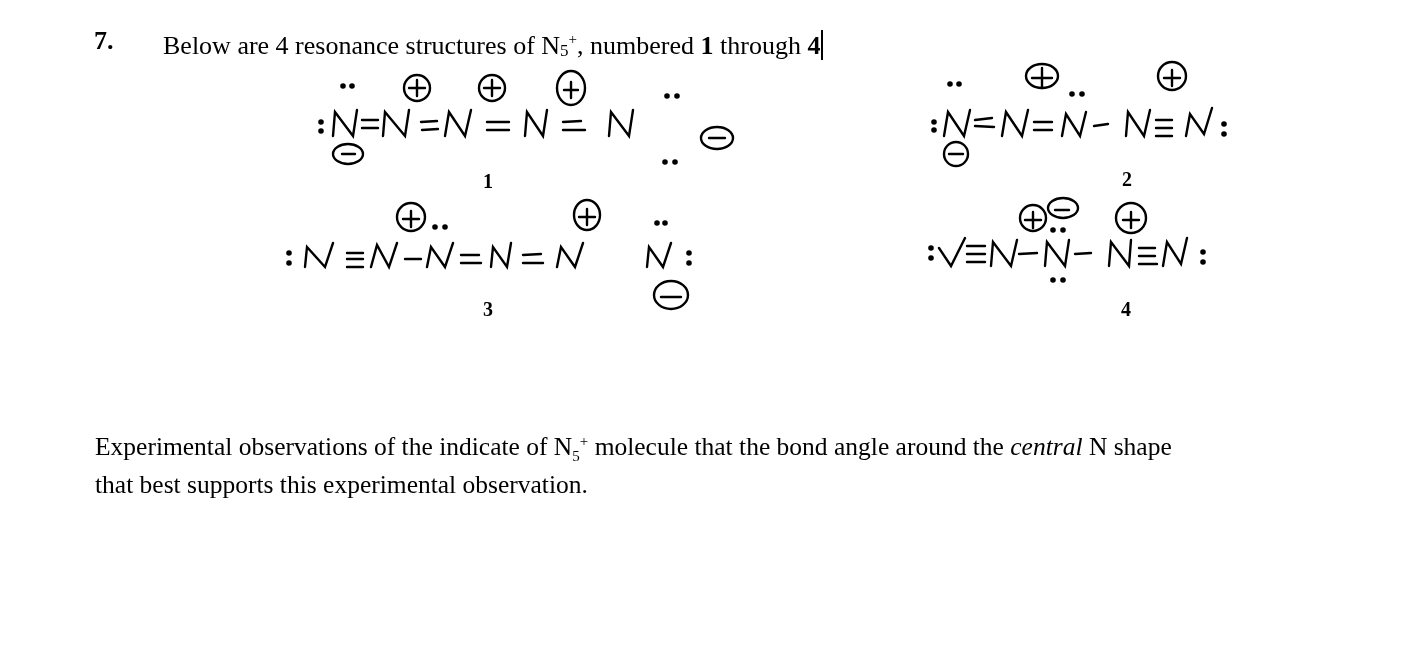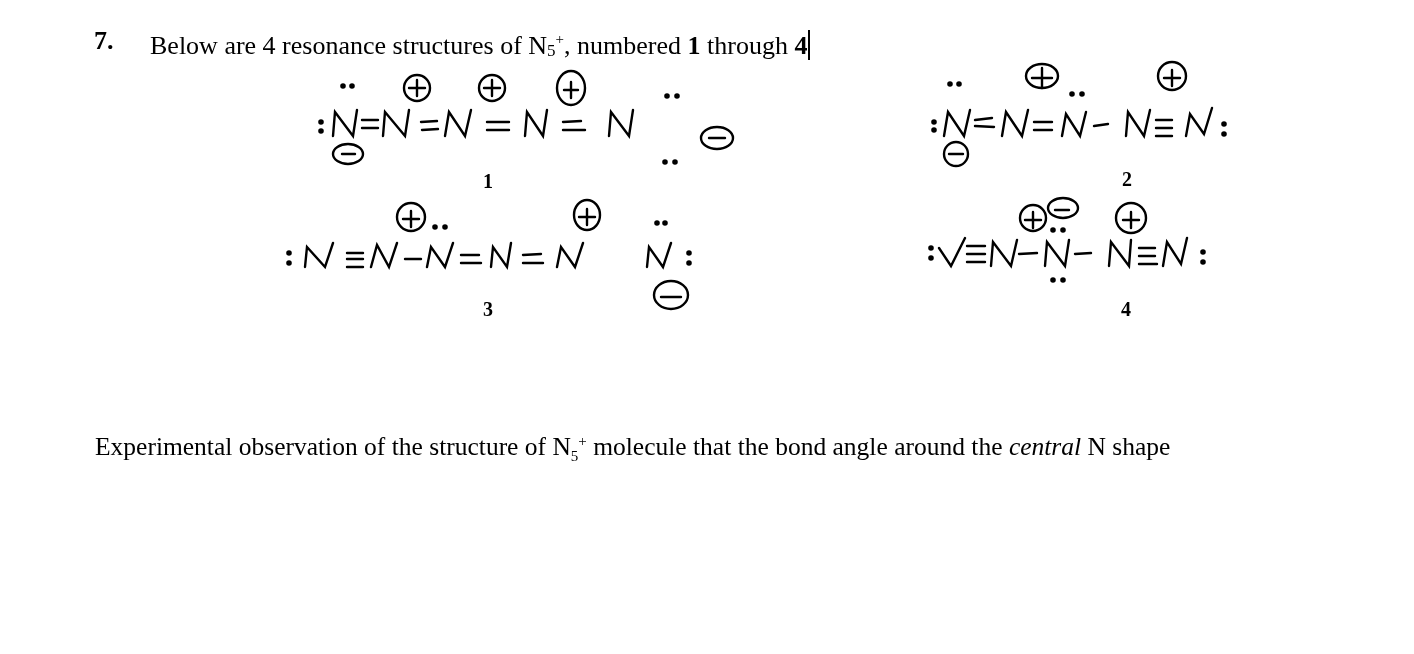--- a/index.html
+++ b/index.html
@@ -1,18 +1,18 @@
 <!DOCTYPE html>
 <html><head>
 <meta charset="utf-8">
 <style>
   html,body{margin:0;padding:0;background:#fff;}
   body{width:1414px;height:654px;position:relative;overflow:hidden;font-family:"Liberation Serif","DejaVu Serif",serif;color:#000;}
   .qnum{position:absolute;left:94px;top:26px;font-size:26px;font-weight:bold;}
-  .qtitle{position:absolute;left:150px;top:30px;font-size:26px;white-space:nowrap;}
+  .qtitle{position:absolute;left:163px;top:30px;font-size:26px;white-space:nowrap;}
   .qtitle .caret{display:inline-block;width:2px;height:30px;background:#000;vertical-align:-6px;margin-left:1px;}
   sup,sub{font-size:15px;line-height:0;}
   .struct{position:absolute;}
   .struct svg{display:block;overflow:visible;}
   .lbl{position:absolute;font-weight:bold;font-size:20px;}
   .para{position:absolute;left:95px;top:428px;width:1240px;font-size:25.5px;line-height:37.5px;}
   .para .line{white-space:nowrap;display:block;}
   .u{text-decoration:underline;}
   .b{font-weight:bold;}
   .i{font-style:italic;margin-top:8px;}
@@ -149,14 +149,15 @@
       <path d="M198 30 L214 30 M206 22 L206 38"></path>
   <path d="M214 58 L230 58 M214 66 L230 66 M214 74 L232 74"></path>
   <path d="M238 76 L242 52 L256 74 L262 48"></path>
   <circle cx="278" cy="62" r="1.6" fill="#000"></circle>
       <circle cx="278" cy="72" r="1.6" fill="#000"></circle>
 </svg>
 </div>
 <div class="lbl" style="left:1121px;top:298px;">4</div>
 
 <div class="para">
-  <span class="line"><span>Experimental observation of the structure of N</span><sub>5</sub><sup>+</sup><span> molecule that the bond angle around the </span><span class="i">central</span><span> N shape</span></span>
+  <span class="line"><span>Experimental observations of the indicate of N</span><sub>5</sub><sup>+</sup><span> molecule that the bond angle around the </span><span class="i">central</span><span> N shape</span></span>
+  <span class="line">that best supports this experimental observation.</span>
 </div>
 
 </body></html>

